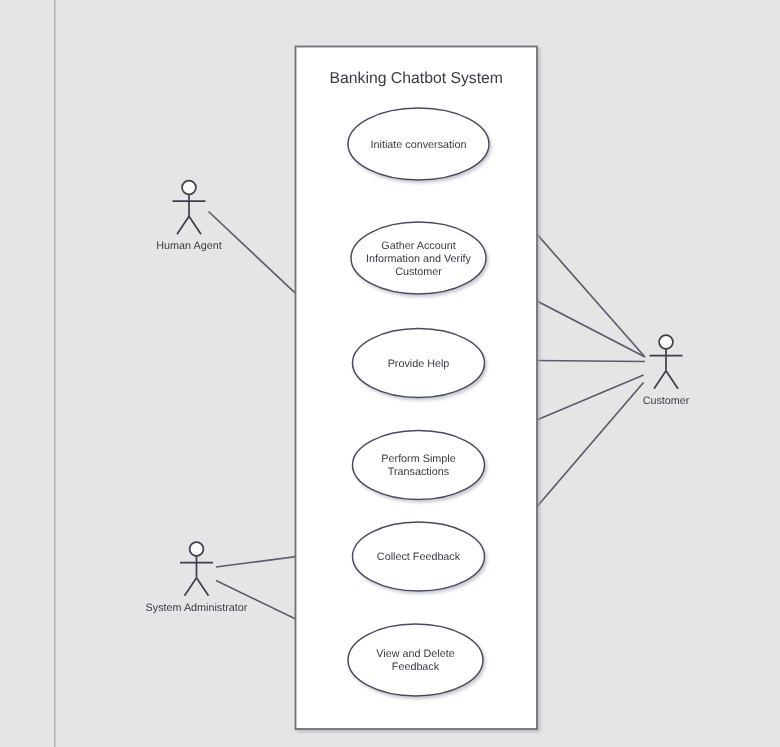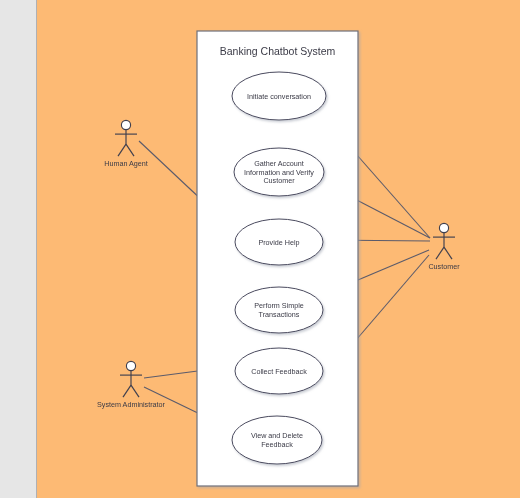--- a/index.html
+++ b/index.html
@@ -10,21 +10,21 @@
   body {
     width: 520px;
     height: 498px;
     font-family: "Liberation Sans", sans-serif;
     overflow: hidden;
   }
   #canvas {
     position: relative;
     width: 520px;
     height: 498px;
-    background: #fdba74;
+    background: #e5e5e5;
   }
   #left-gutter {
     position: absolute;
     left: 0;
     top: 0;
     width: 37px;
     height: 498px;
     background: #e6e6e6;
     border-right: 1px solid #b0b0b3;
     box-sizing: border-box;

